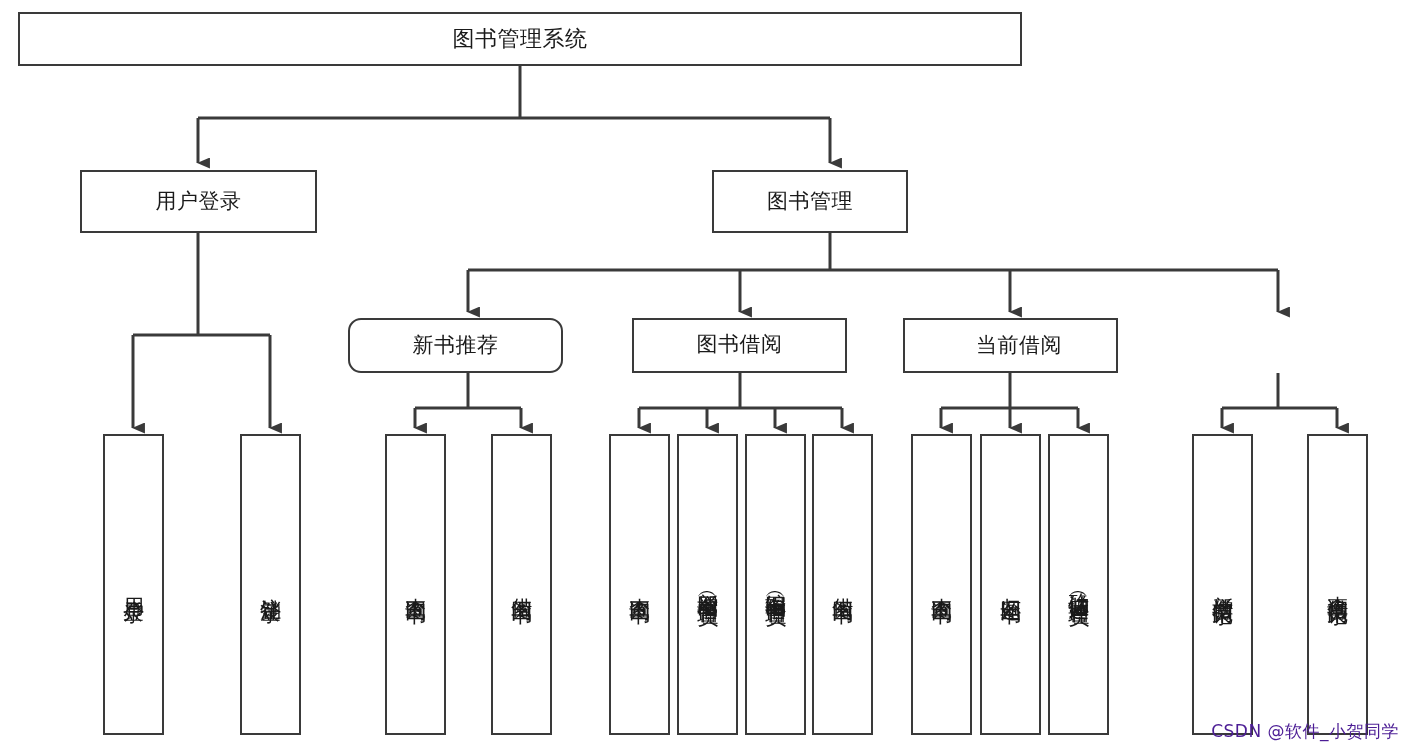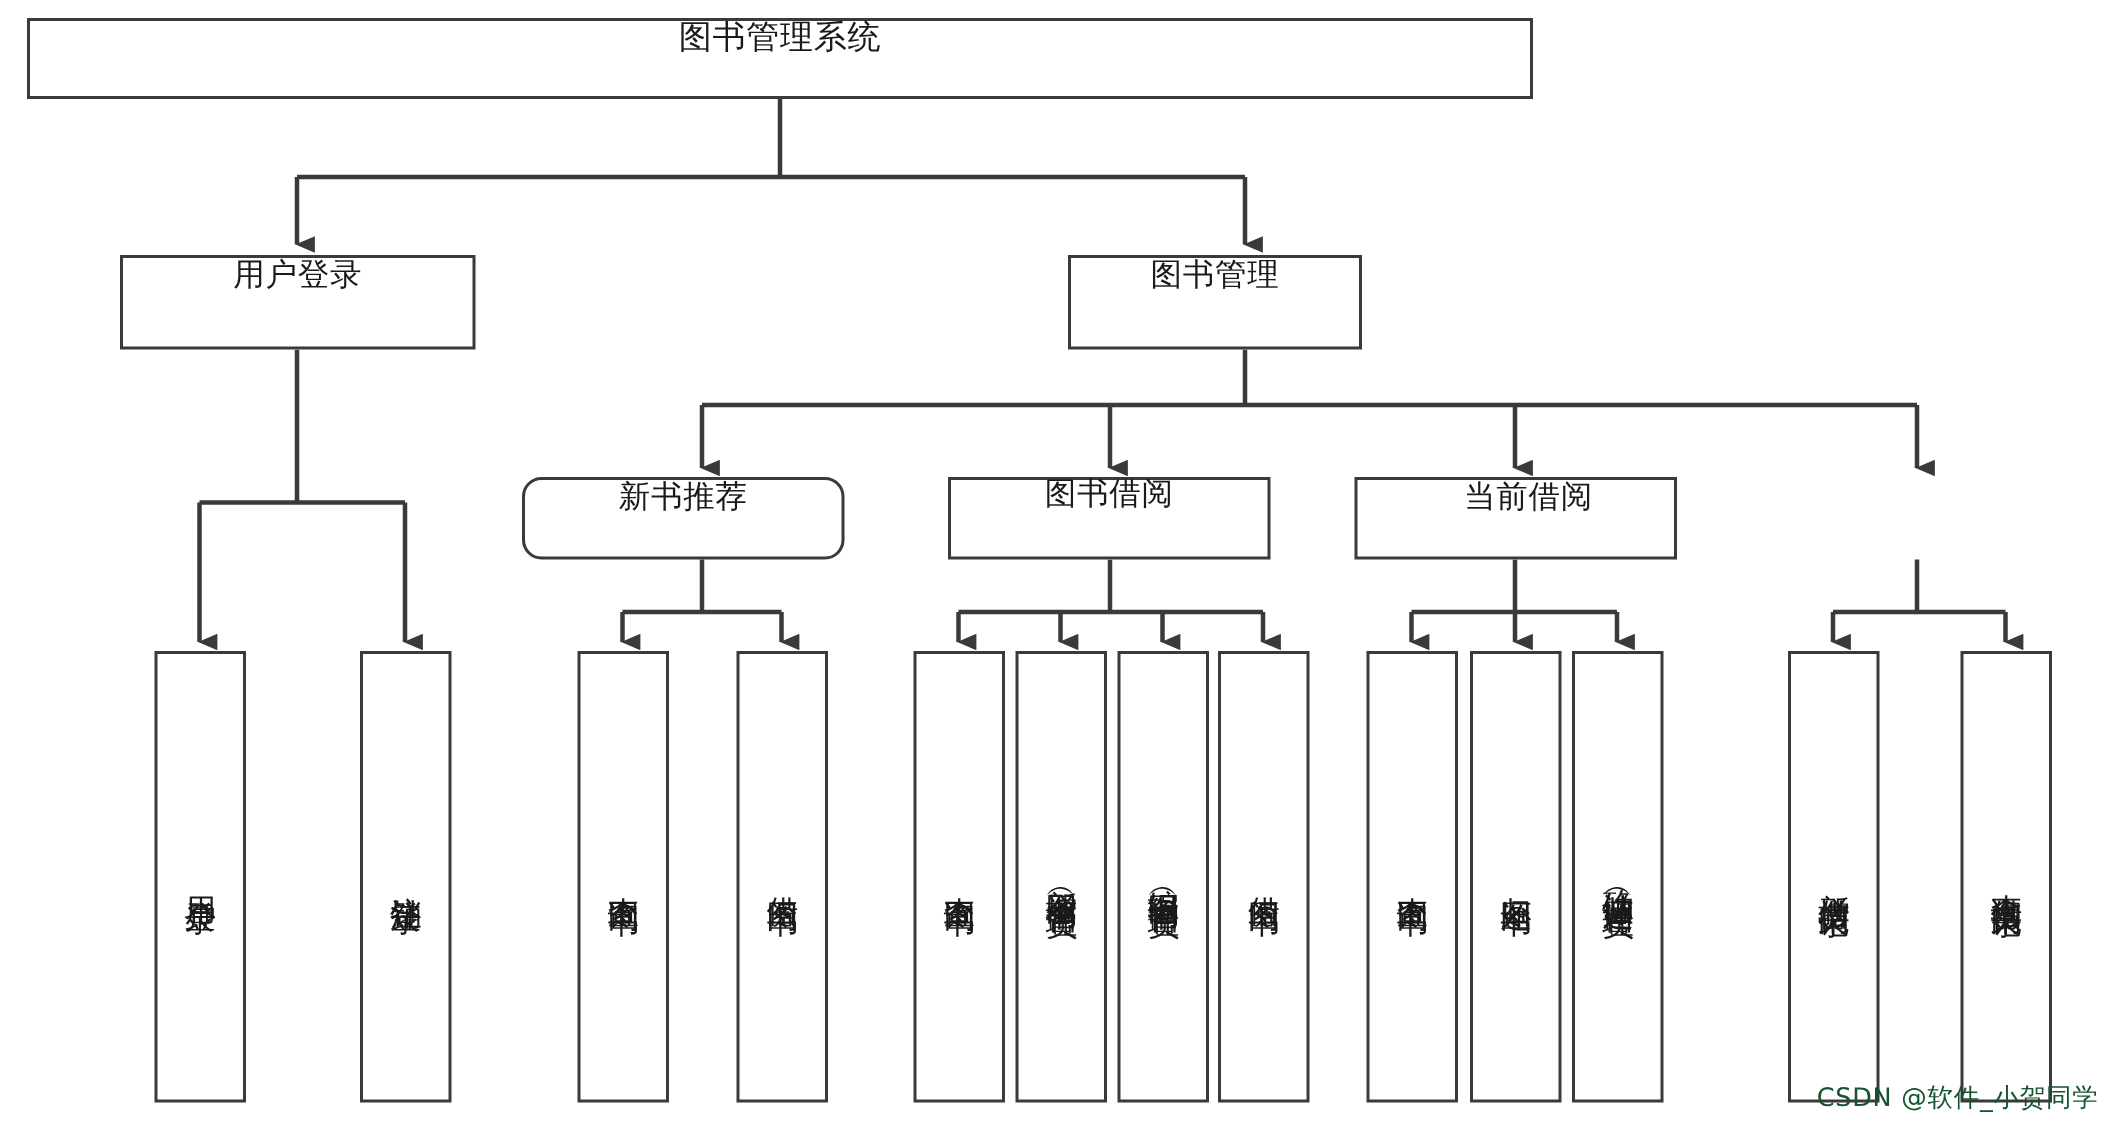--- a/index.html
+++ b/index.html
@@ -24,20 +24,21 @@
     width: 1405px;
     height: 747px;
     pointer-events: none;
   }
   .node {
     position: absolute;
     box-sizing: border-box;
     border: 2.5px solid #3a3a3a;
     background: #ffffff;
     display: flex;
+    align-items: center;
     justify-content: center;
     color: #1a1a1a;
   }
   .node .lbl {
     font-size: 21px;
     line-height: 1.1;
     letter-spacing: 0.5px;
     white-space: nowrap;
   }
   .node.vertical {
@@ -52,21 +53,21 @@
     letter-spacing: 2px;
     white-space: nowrap;
     transform: none;
   }
   .node.root .lbl { font-size: 22px; }
   .watermark {
     position: absolute;
     right: 6px;
     bottom: 4px;
     font-size: 17px;
-    color: #14532d;
+    color: #4c1d95;
     letter-spacing: 0.5px;
     white-space: nowrap;
   }
 </style>
 </head>
 <body>
 
 <div id="canvas">
 
   <svg class="edges" viewBox="0 0 1405 747">

